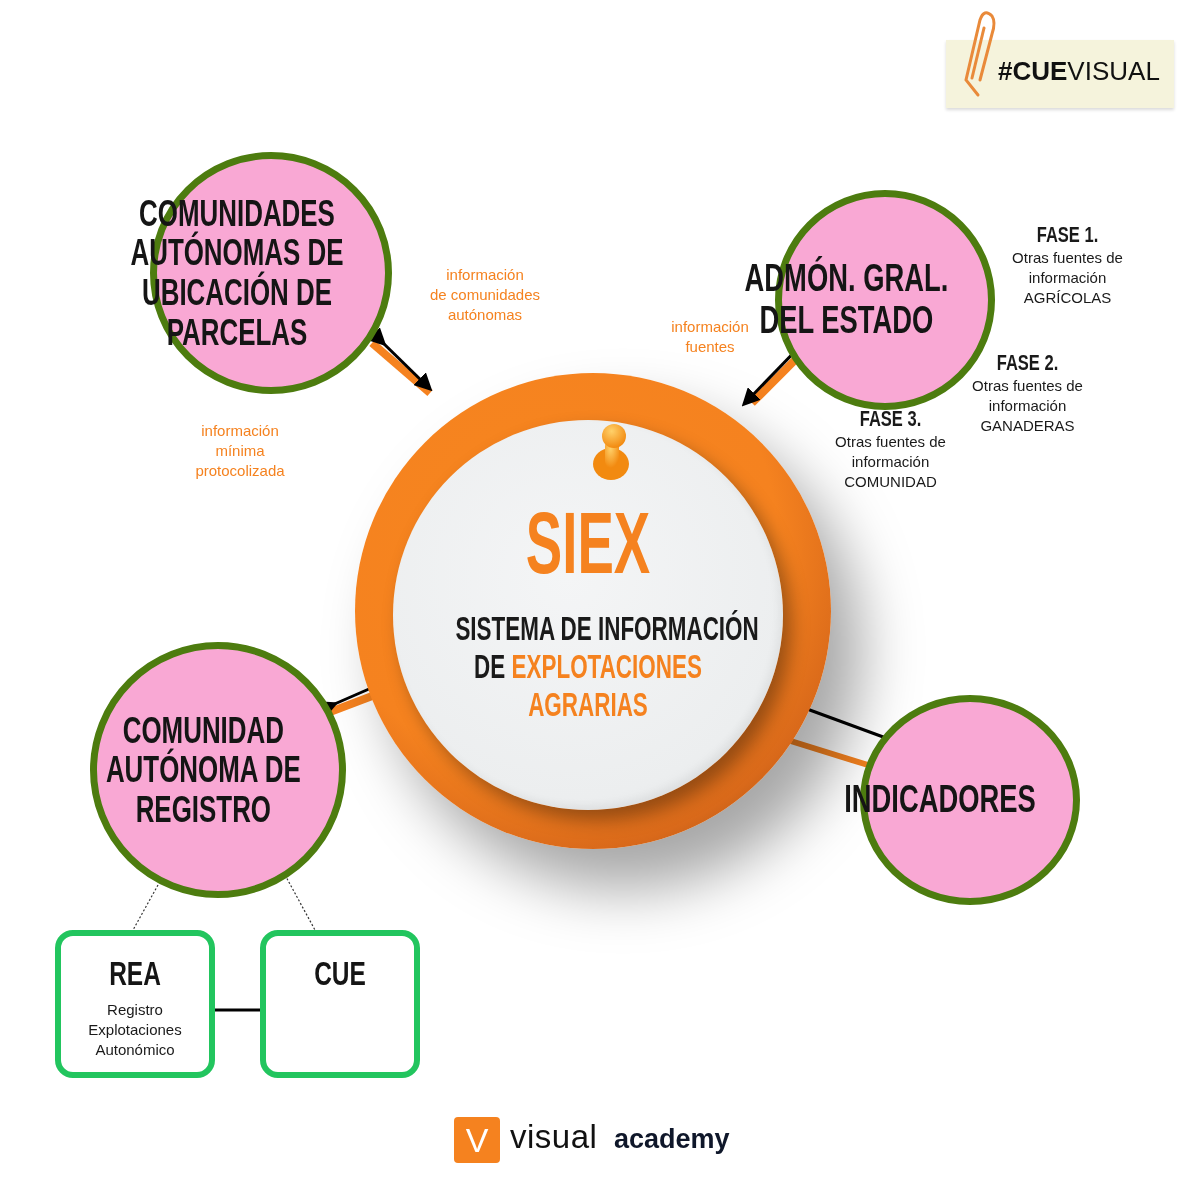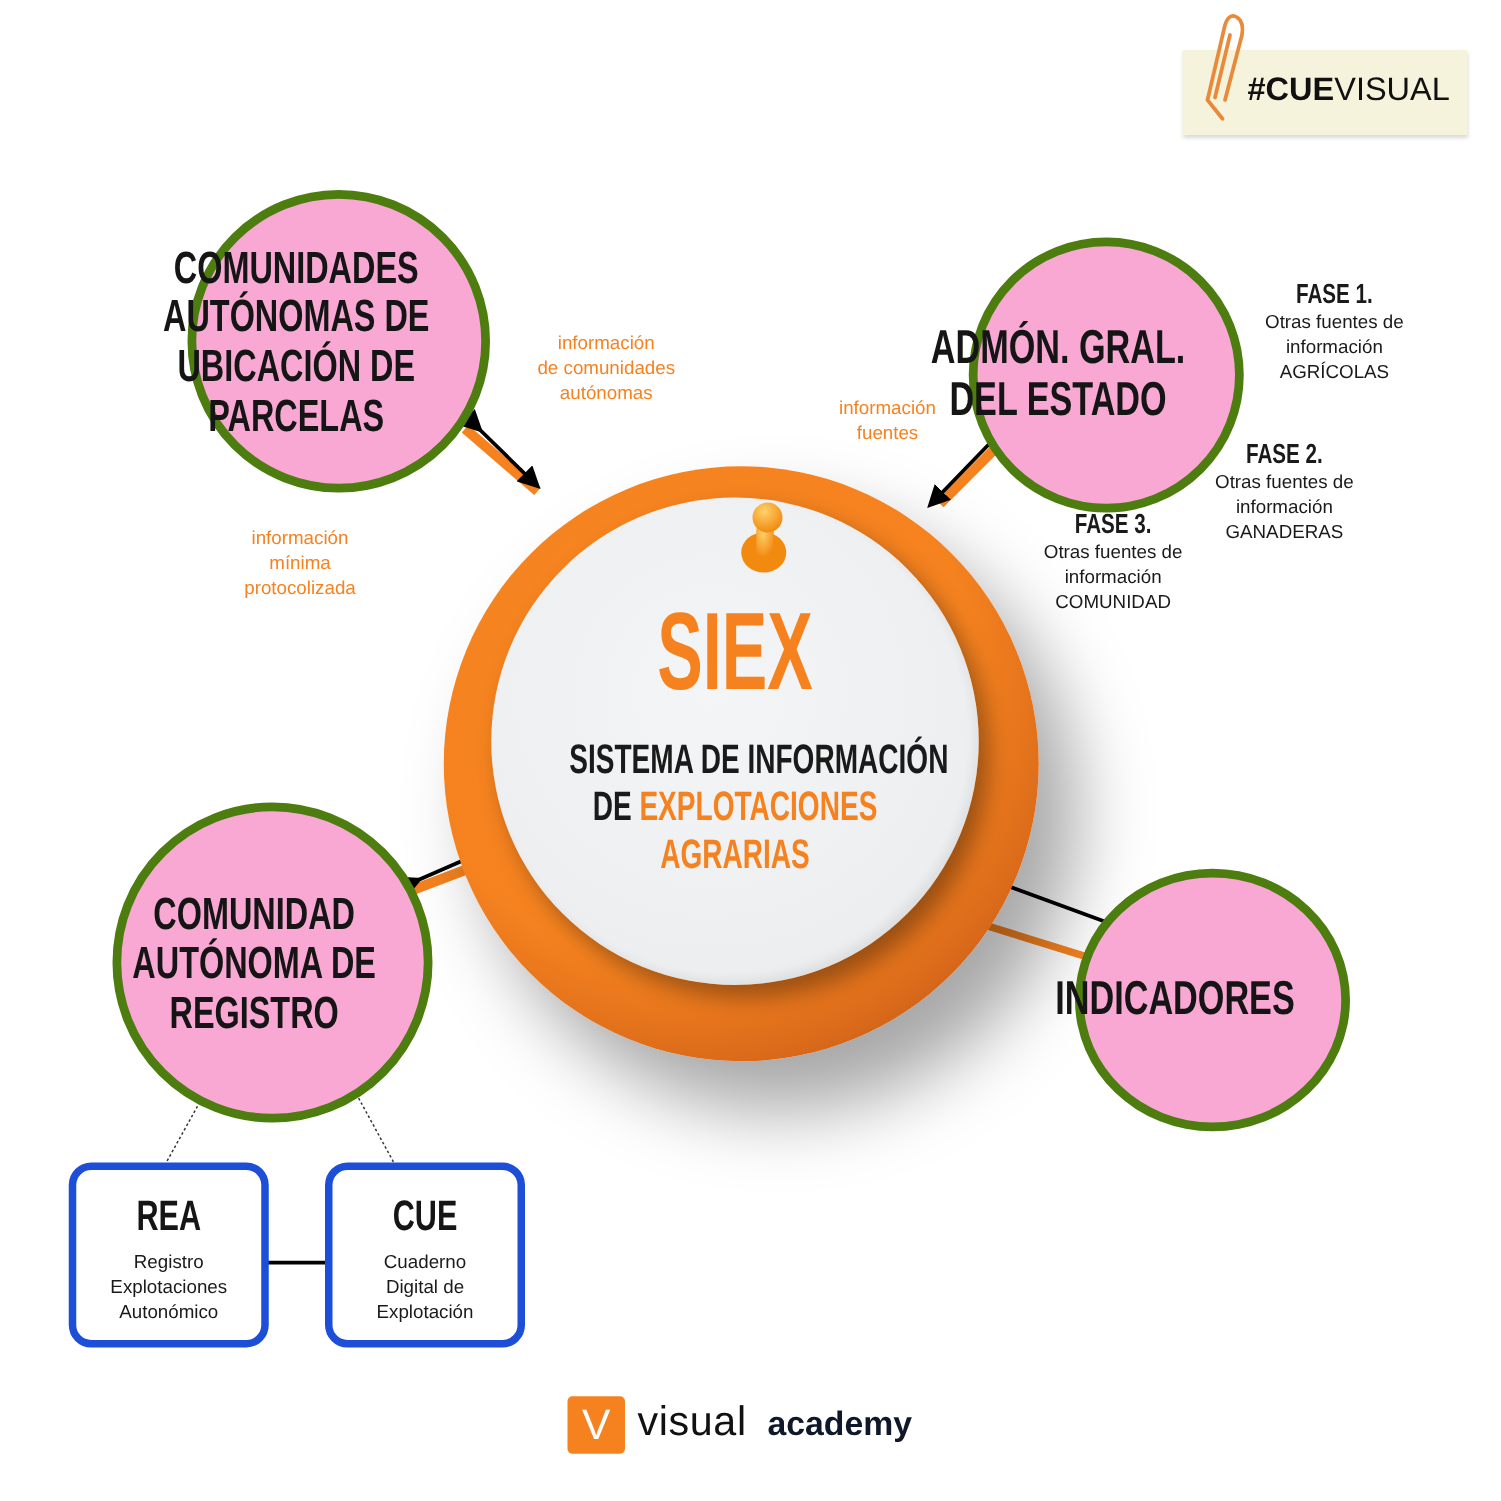--- a/index.html
+++ b/index.html
@@ -3,27 +3,27 @@
   <meta charset="utf-8">
   <style>
     html, body { margin:0; padding:0; }
     body { width:1201px; height:1201px; background:#ffffff; position:relative; overflow:hidden; font-family:"Liberation Sans", sans-serif; }
     .abs { position:absolute; }
     .node { position:absolute; border-radius:50%; border:7px solid #4d7c0f; background:#f9a8d4; box-sizing:border-box; display:flex; align-items:center; justify-content:flex-end; text-align:center; }
     .node-title { font-family:"Liberation Sans", sans-serif; font-weight:700; color:#151515; line-height:1.1; transform:scaleX(0.72); white-space:nowrap; }
     .orange-label { position:absolute; color:#f5821f; font-size:15px; text-align:center; line-height:20px; }
     .fase { position:absolute; text-align:center; color:#1a1a1a; font-size:15px; line-height:20px; }
     .fase .fase-title { display:block; font-weight:700; font-size:22px; transform:scaleX(0.75); line-height:26px; }
-    .box { position:absolute; width:160px; height:148px; border:6px solid #1d4ed8; border-radius:18px; box-sizing:border-box; background:#fff; text-align:center; }
+    .box { position:absolute; width:160px; height:148px; border:6px solid #22c55e; border-radius:18px; box-sizing:border-box; background:#fff; text-align:center; }
     .box .box-title { display:block; margin-top:18px; font-weight:700; font-size:34px; transform:scaleX(0.72); color:#151515; line-height:38px; }
     .box .box-desc { display:block; margin-top:8px; font-size:15px; line-height:20px; color:#1a1a1a; }
     #siex-outer { left:355px; top:373px; width:476px; height:476px; border-radius:50%;
       background: radial-gradient(circle at 40% 35%, #f7861f 0%, #f5821f 55%, #d9691a 75%, #7a3a10 100%);
       box-shadow: 30px 40px 60px rgba(0,0,0,0.35); }
-    #siex-inner { left:393px; top:398px; width:390px; height:390px; border-radius:50%;
+    #siex-inner { left:393px; top:420px; width:390px; height:390px; border-radius:50%;
       background: radial-gradient(circle at 45% 40%, #f4f5f6 0%, #eceeef 70%, #d7d9db 100%);
       box-shadow: 8px 10px 18px rgba(0,0,0,0.35), inset -4px -4px 8px rgba(0,0,0,0.05); }
     .siex-title { position:absolute; left:0; width:100%; text-align:center; color:#f5821f; font-weight:700; font-size:88px; transform:scaleX(0.62); line-height:90px; }
     .siex-sub { position:absolute; left:0; width:100%; text-align:center; font-weight:700; font-size:33px; line-height:38px; transform:scaleX(0.68); color:#1a1a1a; white-space:nowrap; }
     .orange { color:#f5821f; }
     .tape { position:absolute; left:930px; top:40px; width:228px; height:68px; background:#f5f3dc; box-shadow: 0 2px 3px rgba(0,0,0,0.15); margin-left: 16px; }
     .tape-text { position:absolute; left:52px; top:16px; font-size:26px; color:#111; }
     .logo-box { position:absolute; left:454px; top:1117px; width:46px; height:46px; background:#f5821f; border-radius:4px; }
     .logo-v { position:absolute; left:0; top:0; width:46px; height:46px; color:#fff; font-size:34px; text-align:center; line-height:46px; font-weight:400; }
     .logo-visual { position:absolute; left:510px; top:1118px; font-size:33px; color:#111; letter-spacing:0.5px; font-weight:400; }
@@ -154,24 +154,19 @@
 <div class="box" style="left:55px;top:930px">
   <span class="box-title">REA</span>
   <span class="box-desc">
     <div>Registro</div>
       <div>Explotaciones</div>
       <div>Autonómico</div>
   </span>
 </div>
 <div class="box" style="left:260px;top:930px">
   <span class="box-title">CUE</span>
-  <span class="box-desc">
-    <div>Cuaderno</div>
-      <div>Digital de</div>
-      <div>Explotación</div>
-  </span>
 </div>
 
 <div class="logo-box">
   <div class="logo-v">V</div>
 </div>
 <div class="logo-visual">visual</div>
 <div class="logo-academy">academy</div>
 
 </body></html>

